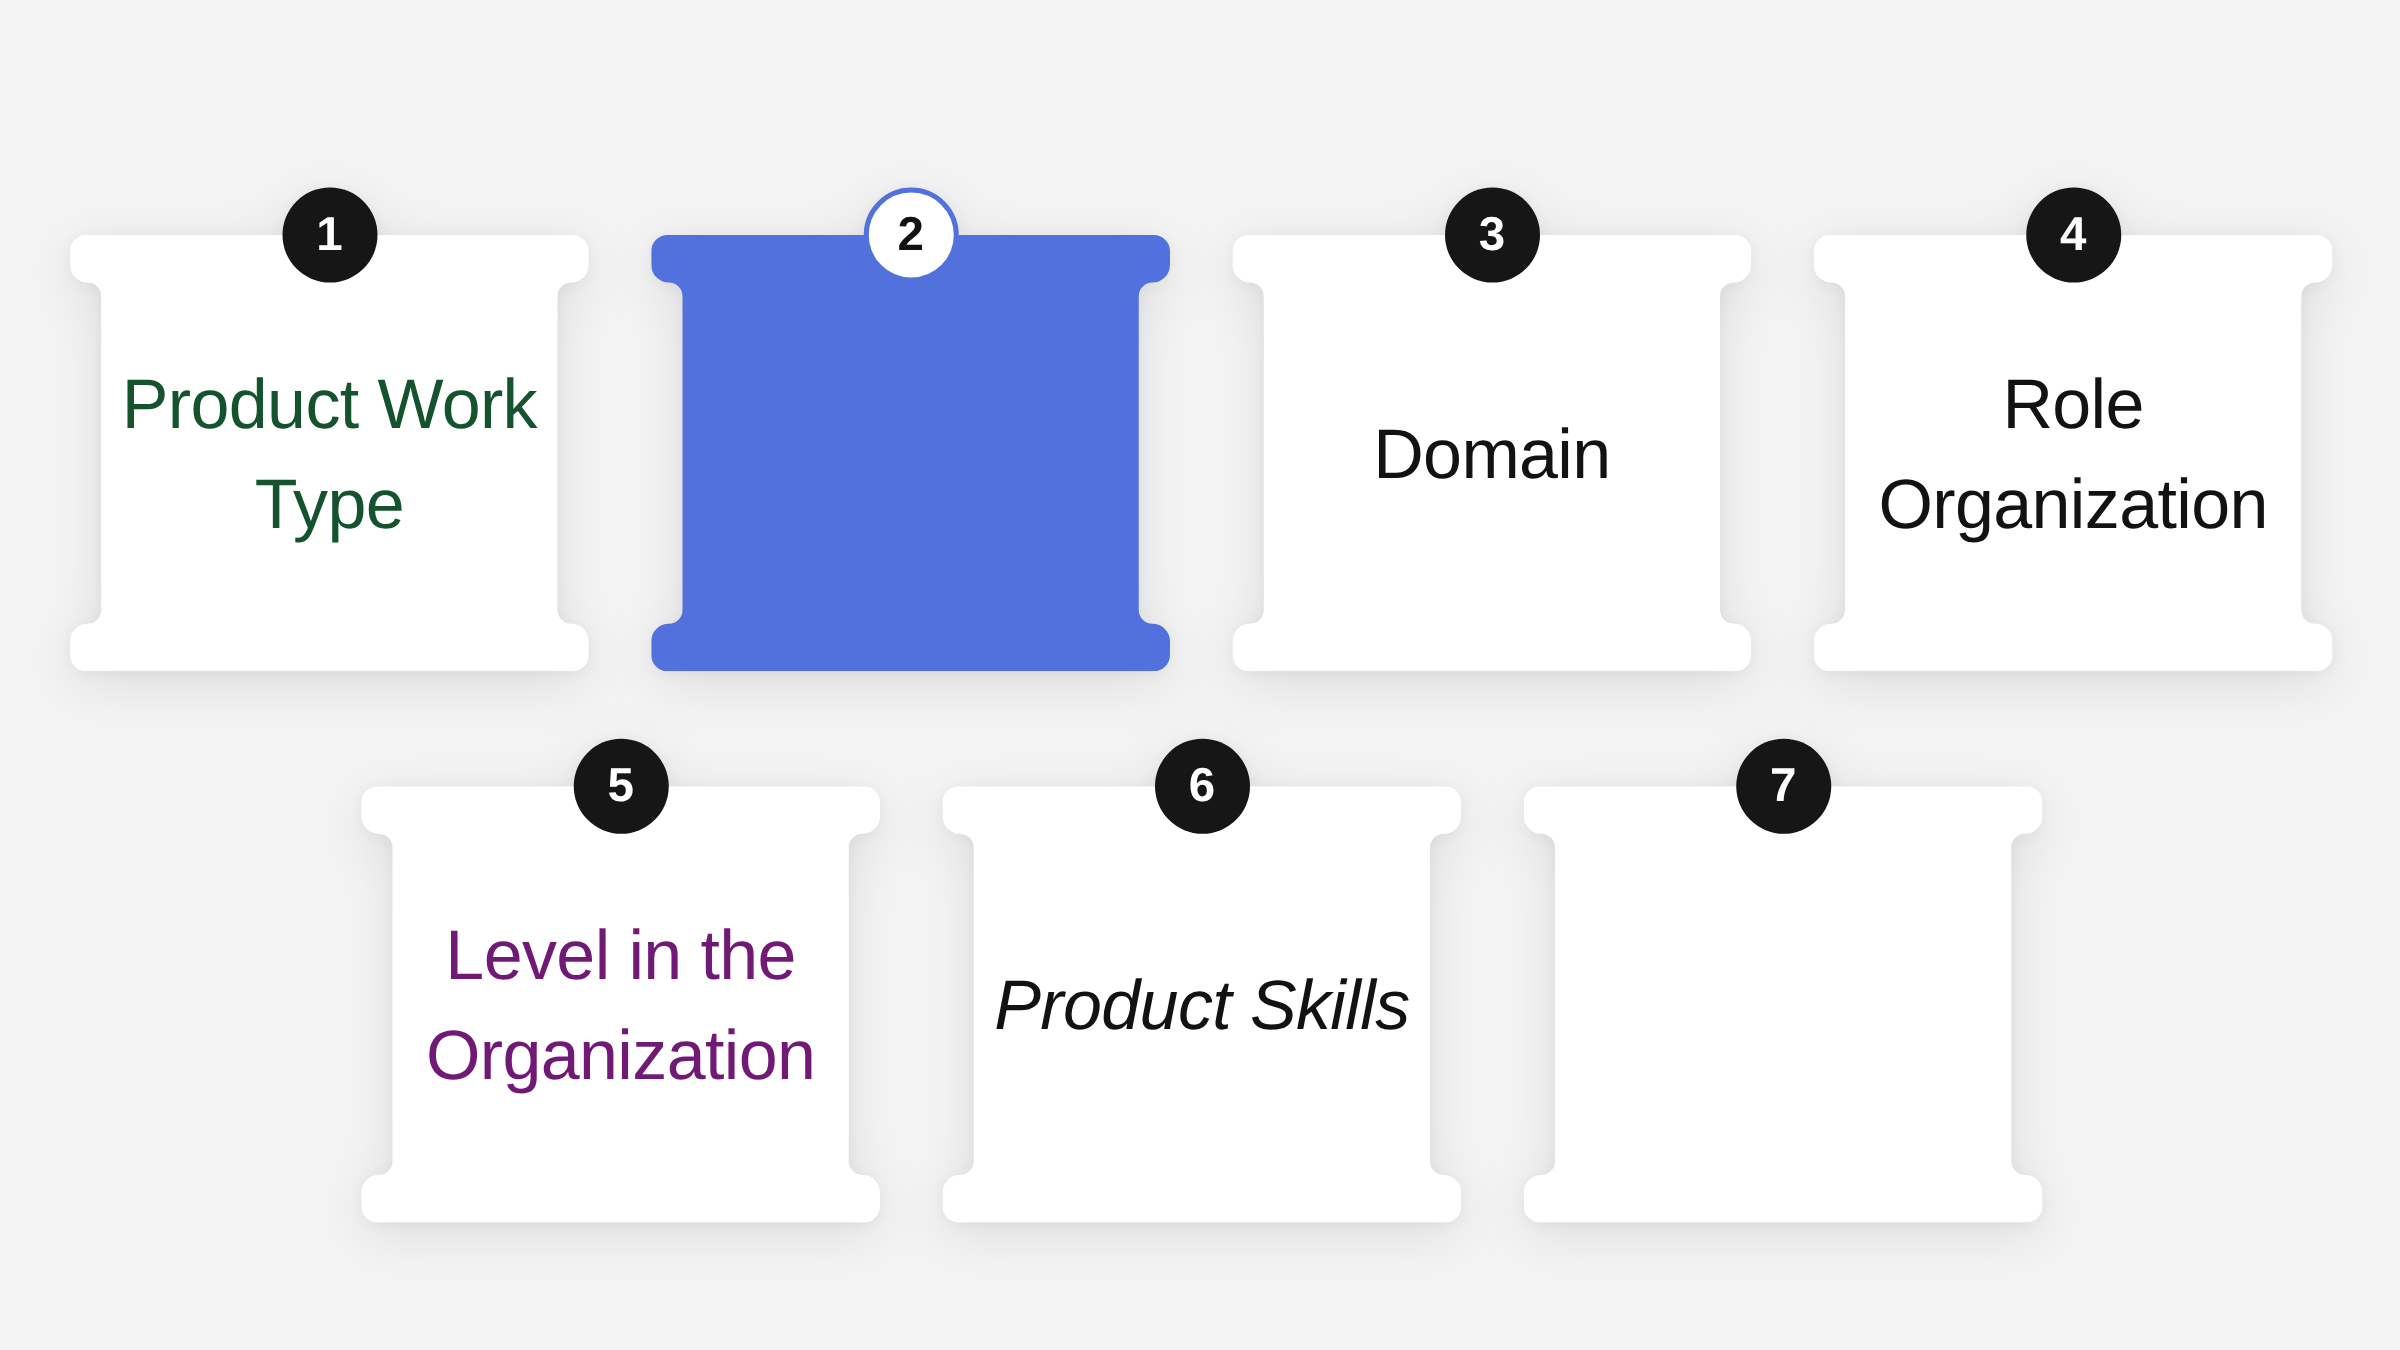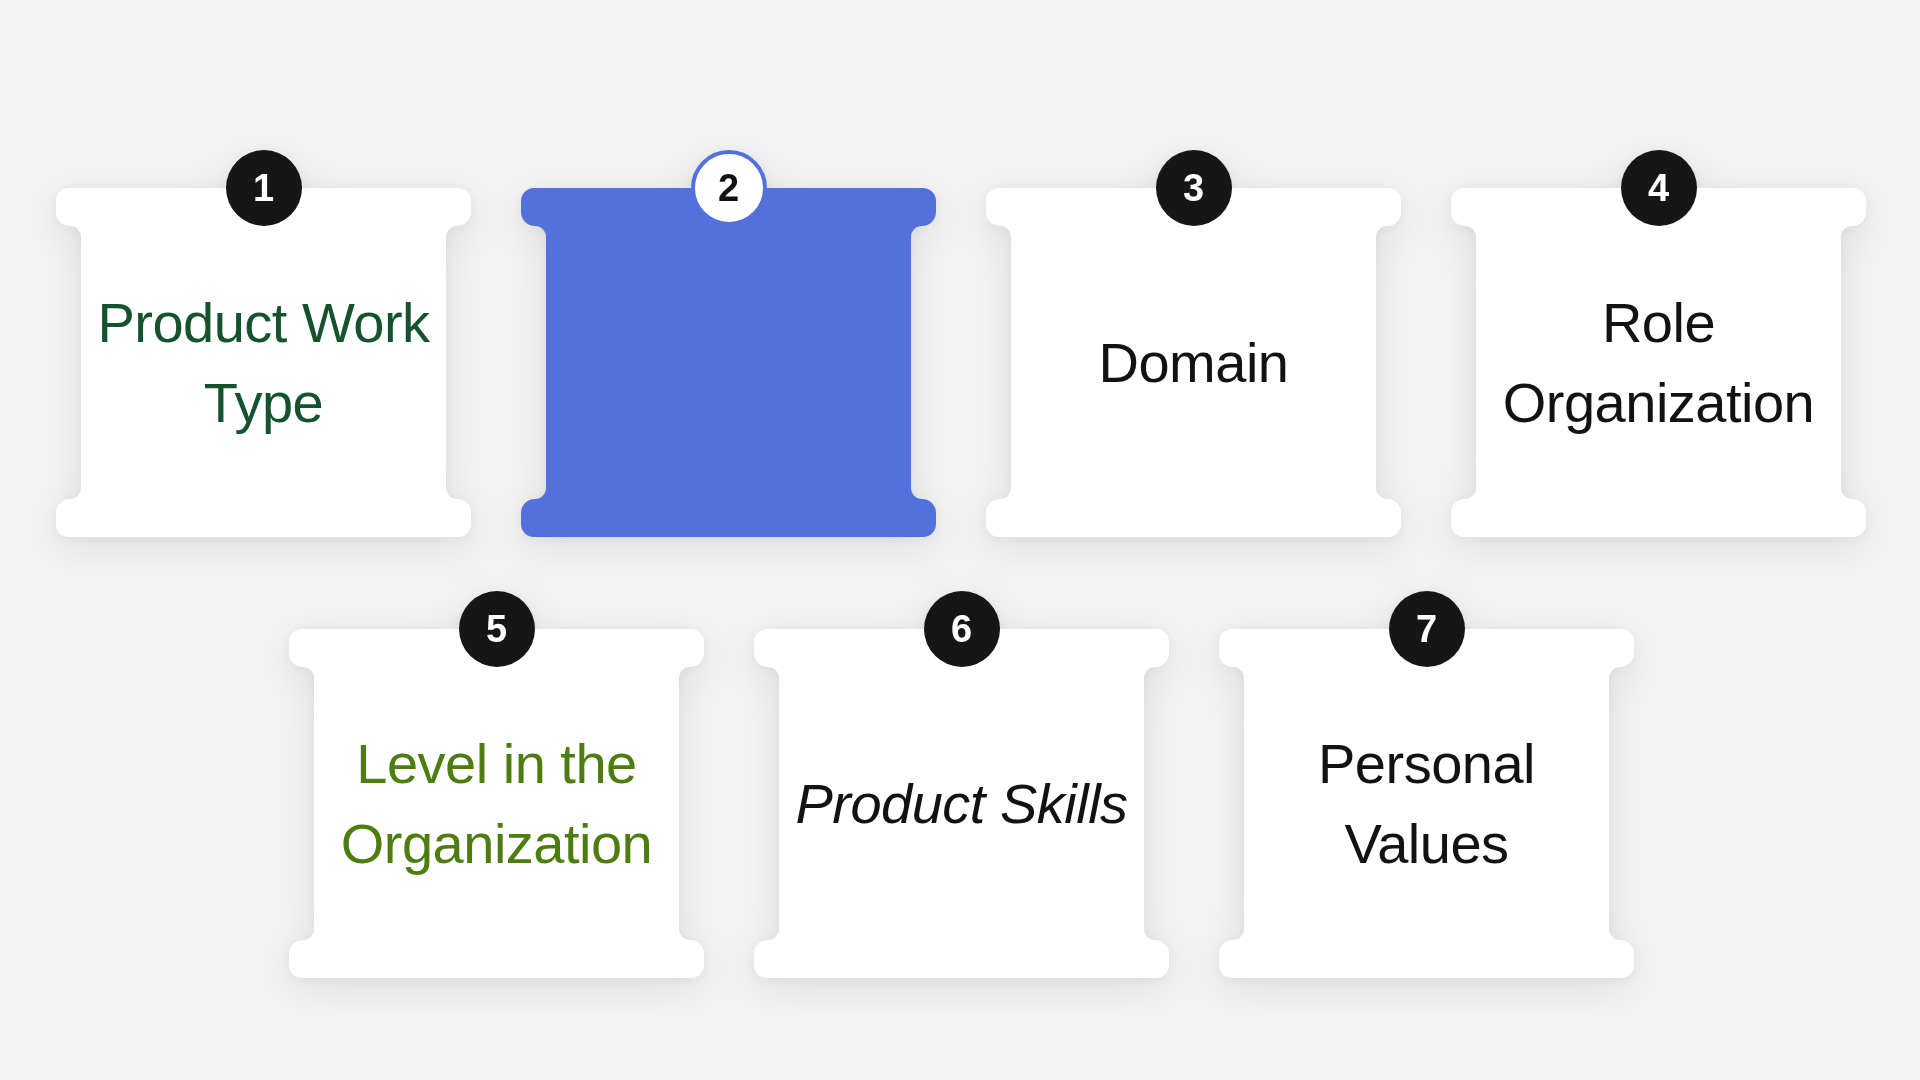--- a/index.html
+++ b/index.html
@@ -93,29 +93,28 @@
       <path d="M13 0H402A13 13 0 0 1 415 13V24A14 14 0 0 1 401 38A11 11 0 0 0 390 49V300A11 11 0 0 0 401 311A14 14 0 0 1 415 325V336A13 13 0 0 1 402 349H13A13 13 0 0 1 0 336V325A14 14 0 0 1 14 311A11 11 0 0 0 25 300V49A11 11 0 0 0 14 38A14 14 0 0 1 0 24V13A13 13 0 0 1 13 0Z" fill="#ffffff"></path>
     </svg>
     <div class="badge" style="background: rgb(22, 22, 22); color: rgb(255, 255, 255);">4</div>
     <div class="label" style="color: rgb(18, 18, 18);">Role Organization</div>
   </div>
     <div class="card" style="left: 289px; top: 629px;">
     <svg class="card-shape" viewBox="0 0 415 349" aria-hidden="true">
       <path d="M13 0H402A13 13 0 0 1 415 13V24A14 14 0 0 1 401 38A11 11 0 0 0 390 49V300A11 11 0 0 0 401 311A14 14 0 0 1 415 325V336A13 13 0 0 1 402 349H13A13 13 0 0 1 0 336V325A14 14 0 0 1 14 311A11 11 0 0 0 25 300V49A11 11 0 0 0 14 38A14 14 0 0 1 0 24V13A13 13 0 0 1 13 0Z" fill="#ffffff"></path>
     </svg>
     <div class="badge" style="background: rgb(22, 22, 22); color: rgb(255, 255, 255);">5</div>
-    <div class="label" style="color: #4d7c0f;">Level in the Organization</div>
+    <div class="label" style="color: #701a75;">Level in the Organization</div>
   </div>
     <div class="card" style="left: 754px; top: 629px;">
     <svg class="card-shape" viewBox="0 0 415 349" aria-hidden="true">
       <path d="M13 0H402A13 13 0 0 1 415 13V24A14 14 0 0 1 401 38A11 11 0 0 0 390 49V300A11 11 0 0 0 401 311A14 14 0 0 1 415 325V336A13 13 0 0 1 402 349H13A13 13 0 0 1 0 336V325A14 14 0 0 1 14 311A11 11 0 0 0 25 300V49A11 11 0 0 0 14 38A14 14 0 0 1 0 24V13A13 13 0 0 1 13 0Z" fill="#ffffff"></path>
     </svg>
     <div class="badge" style="background: rgb(22, 22, 22); color: rgb(255, 255, 255);">6</div>
     <div class="label" style="color: rgb(18, 18, 18); font-style: italic;">Product Skills</div>
   </div>
     <div class="card" style="left: 1219px; top: 629px;">
     <svg class="card-shape" viewBox="0 0 415 349" aria-hidden="true">
       <path d="M13 0H402A13 13 0 0 1 415 13V24A14 14 0 0 1 401 38A11 11 0 0 0 390 49V300A11 11 0 0 0 401 311A14 14 0 0 1 415 325V336A13 13 0 0 1 402 349H13A13 13 0 0 1 0 336V325A14 14 0 0 1 14 311A11 11 0 0 0 25 300V49A11 11 0 0 0 14 38A14 14 0 0 1 0 24V13A13 13 0 0 1 13 0Z" fill="#ffffff"></path>
     </svg>
     <div class="badge" style="background: rgb(22, 22, 22); color: rgb(255, 255, 255);">7</div>
-    <div class="label" style="color: rgb(18, 18, 18);">Personal Values</div>
   </div>
   </div>
 
 </body></html>

